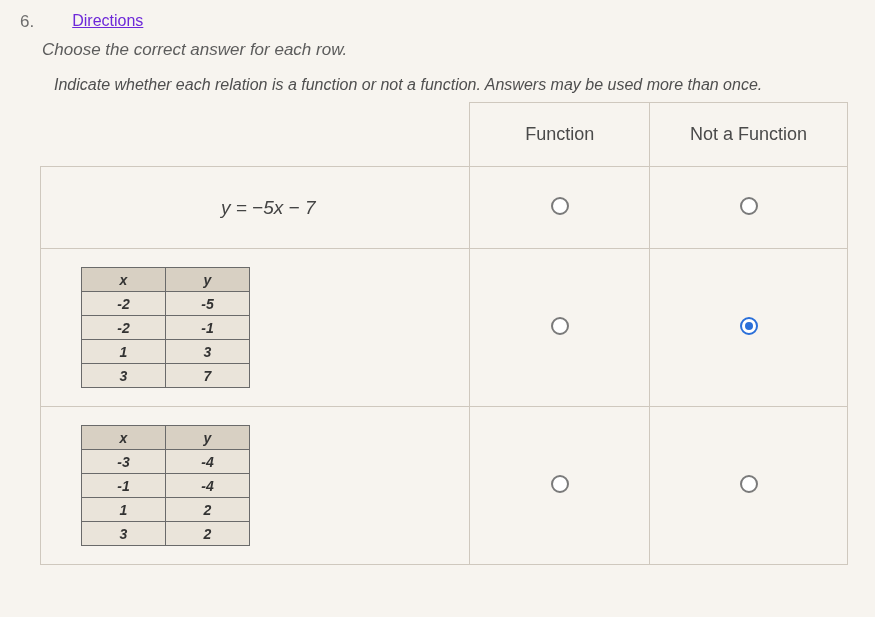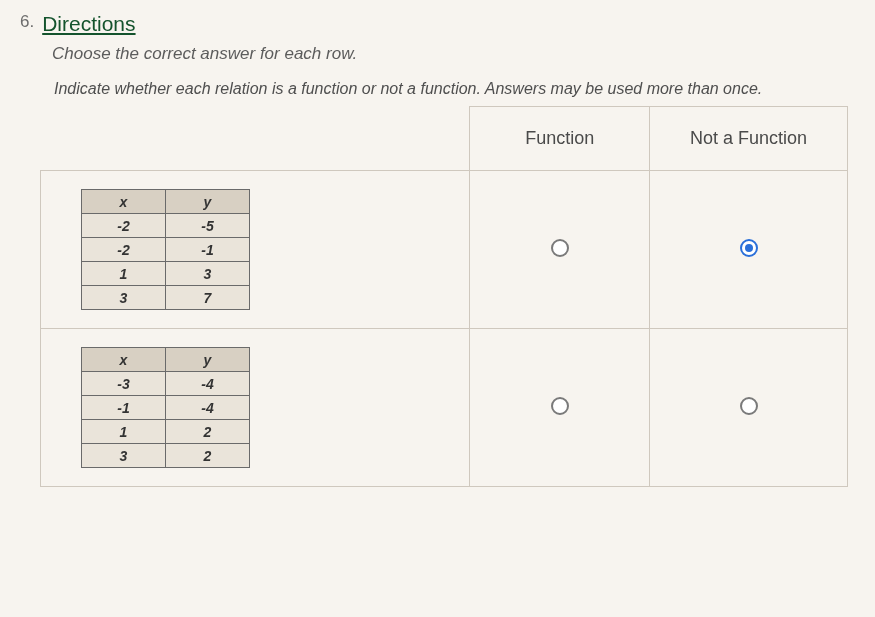--- a/index.html
+++ b/index.html
@@ -18,27 +18,28 @@
       align-items: flex-start;
       gap: 8px;
       margin-bottom: 8px;
     }
     .qnum {
       color: #6d6d6d;
       font-size: 17px;
       font-style: normal;
     }
     .directions-link {
-      color: #14532d;
-      font-size: 21px;
+      color: #6d28d9;
+      font-size: 16px;
       text-decoration: underline;
       font-style: normal;
+      margin-left: 30px;
     }
     .instr1 {
-      margin-left: 32px;
+      margin-left: 22px;
       font-size: 17px;
       color: #5c5c5c;
       margin-bottom: 16px;
     }
     .instr2 {
       margin-left: 34px;
       font-size: 16px;
       color: #4f4f4f;
       margin-bottom: 8px;
     }
@@ -130,20 +131,29 @@
 <div class="instr2">Indicate whether each relation is a function or not a function. Answers may be used more than once.</div>
 
 <table class="main-table">
   <tbody>
       <tr>
     <th class="col-left blank-th"></th>
     <th class="col-mid hdr-cell">Function</th>
     <th class="col-right hdr-cell">Not a Function</th>
   </tr>
 
+  <tr>
+    <td class="col-left row-cell eq-cell">y = −5x − 7</td>
+    <td class="col-mid row-cell">
+      <span class="radio-outer"></span>
+    </td>
+    <td class="col-right row-cell">
+      <span class="radio-outer"></span>
+    </td>
+  </tr>
 
   <tr>
     <td class="col-left row-tall" style="text-align:left;">
       <table class="mini-table">
         <tbody>
               <tr>
           <th>x</th>
           <th>y</th>
         </tr>
         <tr>

